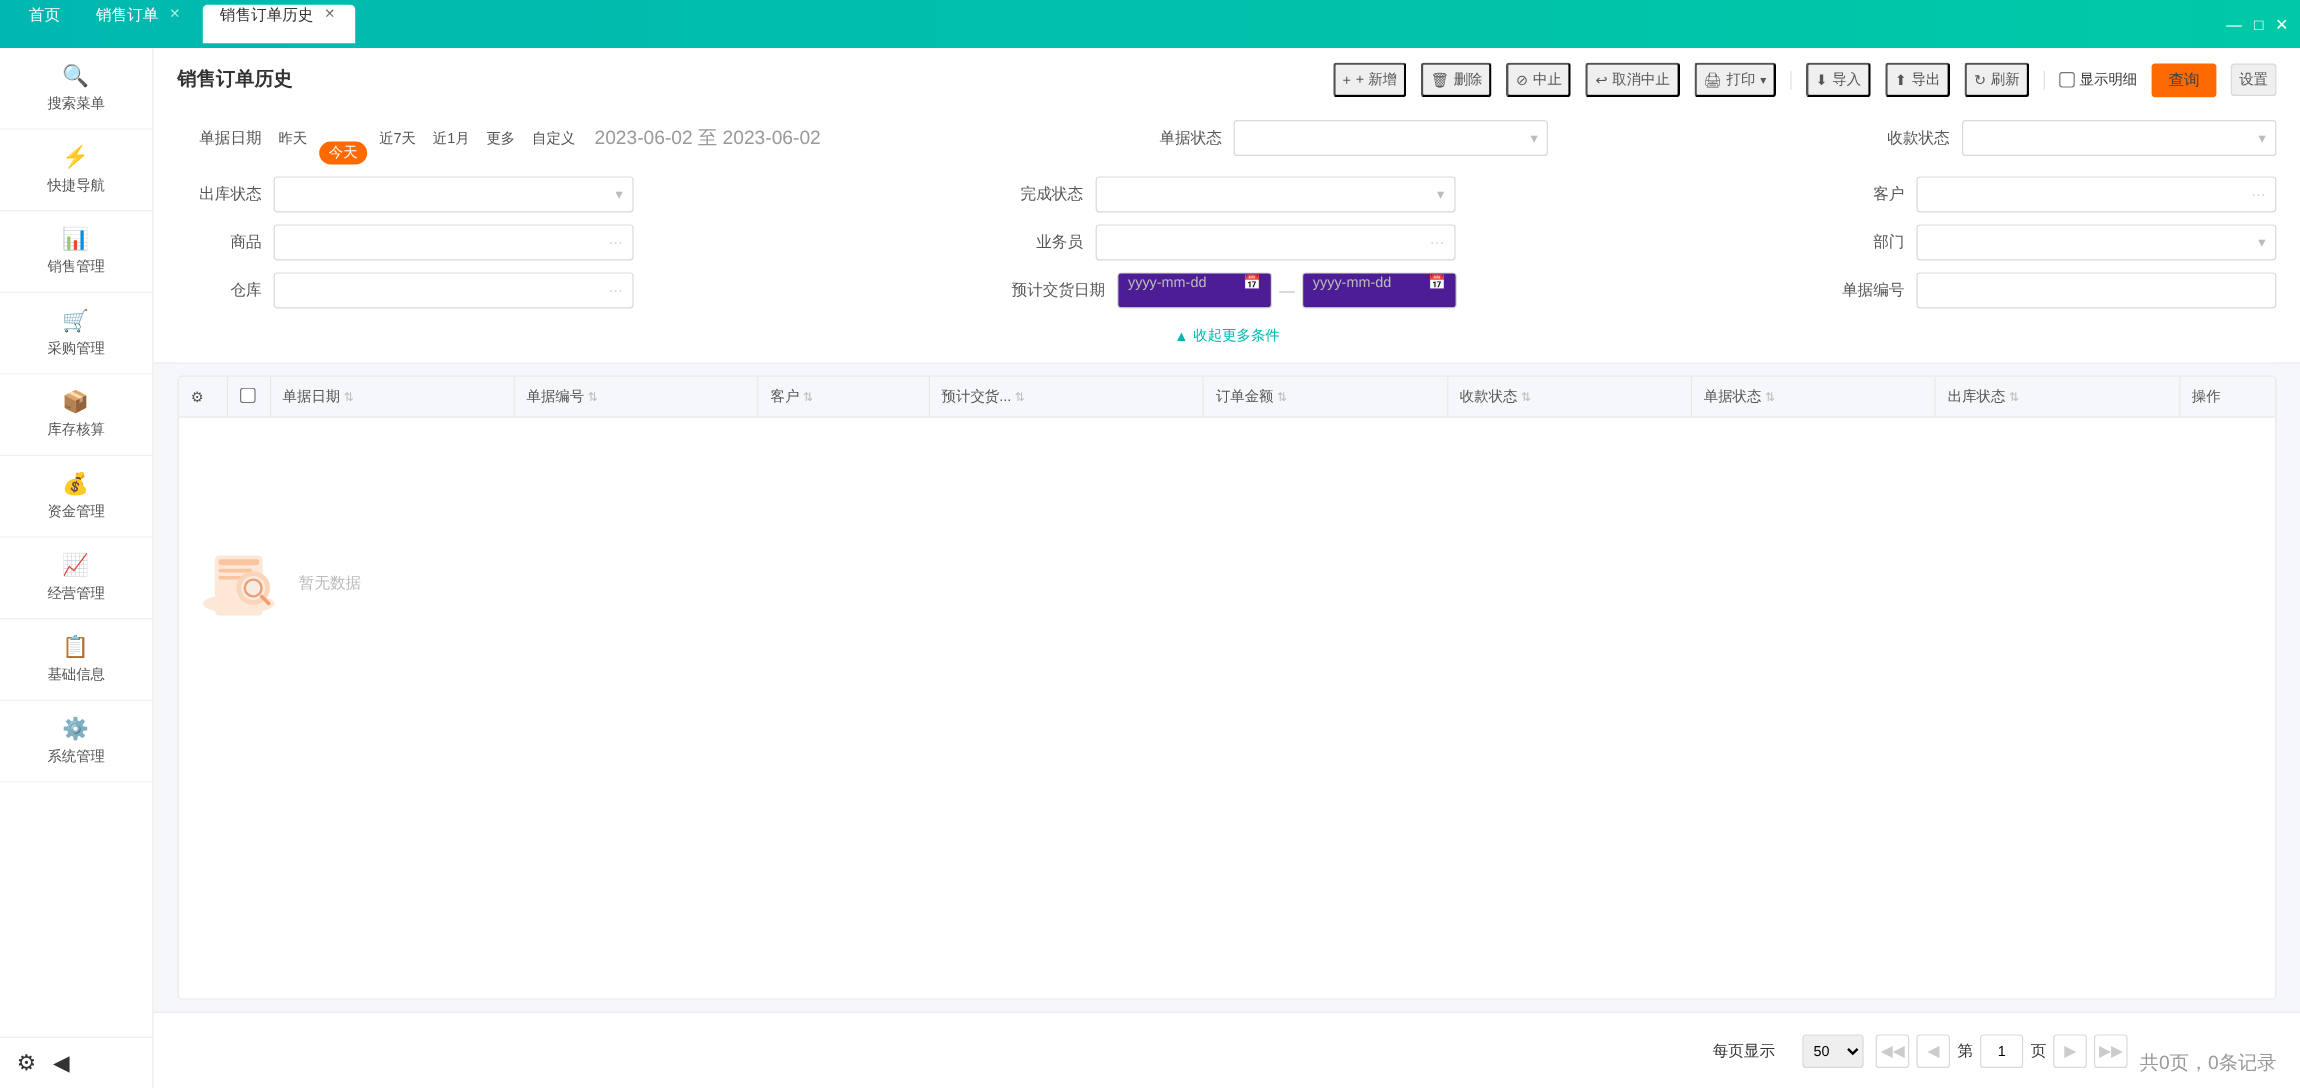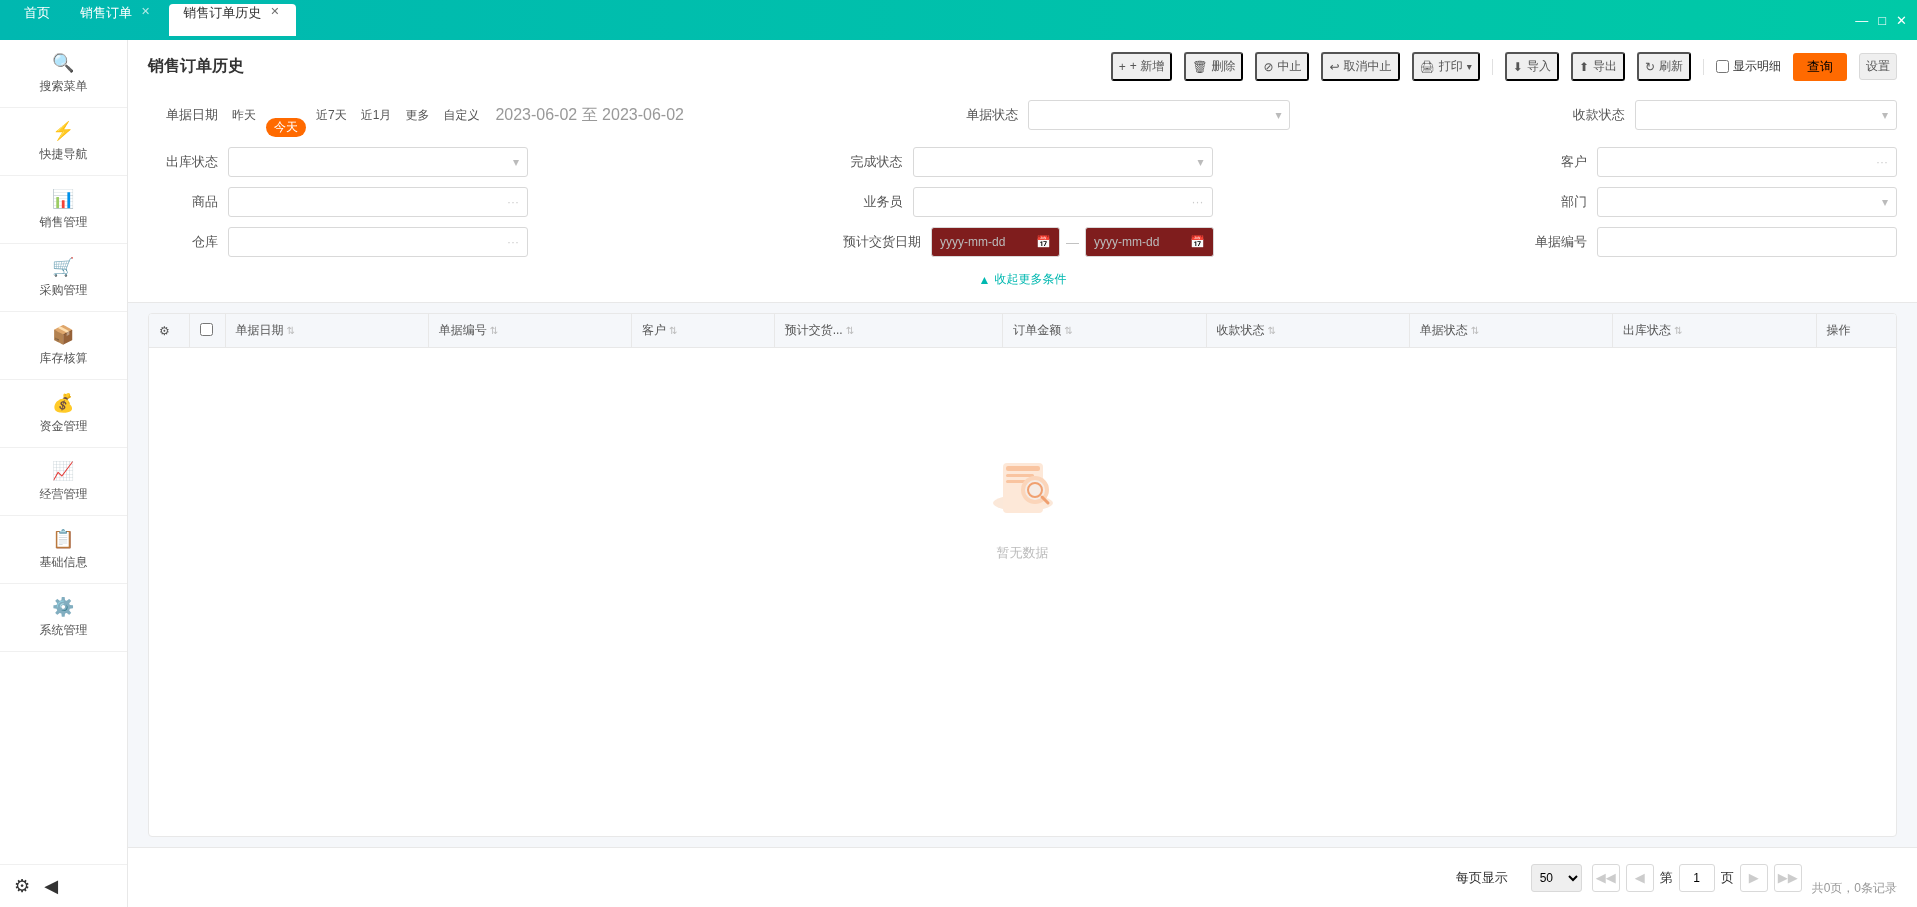--- a/index.html
+++ b/index.html
@@ -123,21 +123,21 @@
       align-items: center;
       gap: 4px;
       font-size: 12px;
       color: #555;
       cursor: pointer;
       padding: 4px 6px;
       border-radius: 3px;
     }
     .toolbar-btn-primary {
       background: #ff6a00;
-      color: #000000;
+      color: #404040;
       border: none;
       padding: 5px 14px;
       border-radius: 3px;
       font-size: 13px;
       cursor: pointer;
     }
     .toolbar-divider { width: 1px; height: 16px; background: #e0e0e0; }
     .checkbox-label { display: flex; align-items: center; gap: 4px; font-size: 12px; cursor: pointer; }
     .checkbox-label input { margin: 0; }
 
@@ -239,23 +239,22 @@
       max-width: 360px;
     }
     .date-input {
       flex: 1;
       height: 30px;
       border: 1px solid #d9d9d9;
       border-radius: 3px;
       padding: 0 8px;
       font-size: 12px;
       color: #bbb;
-      background: #7f1d1d;
-      display: flex;
-      align-items: center;
+      background: #4c1d95;
+      display: flex;
       justify-content: space-between;
       cursor: pointer;
     }
     .collapse-btn {
       display: flex;
       align-items: center;
       justify-content: center;
       color: #00b8b0;
       font-size: 12px;
       cursor: pointer;
@@ -302,21 +301,20 @@
     .settings-th {
       width: 40px;
       text-align: center;
     }
     .checkbox-th { width: 36px; text-align: center; }
     .action-th { width: 80px; text-align: center; }
 
     
     .empty-state {
       display: flex;
-      flex-direction: column;
       align-items: center;
       justify-content: flex-start;
       padding: 80px 0 60px 0;
     }
     .empty-icon {
       width: 100px;
       height: 100px;
       margin-bottom: 16px;
     }
     .empty-text {
@@ -369,21 +367,21 @@
     }
     .pg-btn.disabled { color: #ccc; cursor: not-allowed; }
     .pg-input {
       width: 36px;
       height: 28px;
       border: 1px solid #d9d9d9;
       border-radius: 3px;
       text-align: center;
       font-size: 12px;
     }
-    .pg-total { color: #999; font-size: 12px; margin-top: 22px; }
+    .pg-total { color: #999; font-size: 16px; margin-top: 22px; }
 
     .chevron-icon { font-size: 12px; color: #bbb; }
   </style>
 </head>
 <body>
 
 <div class="top-bar">
   <div class="top-bar-tabs">
     <div class="tab-item">
       <span>首页</span>

